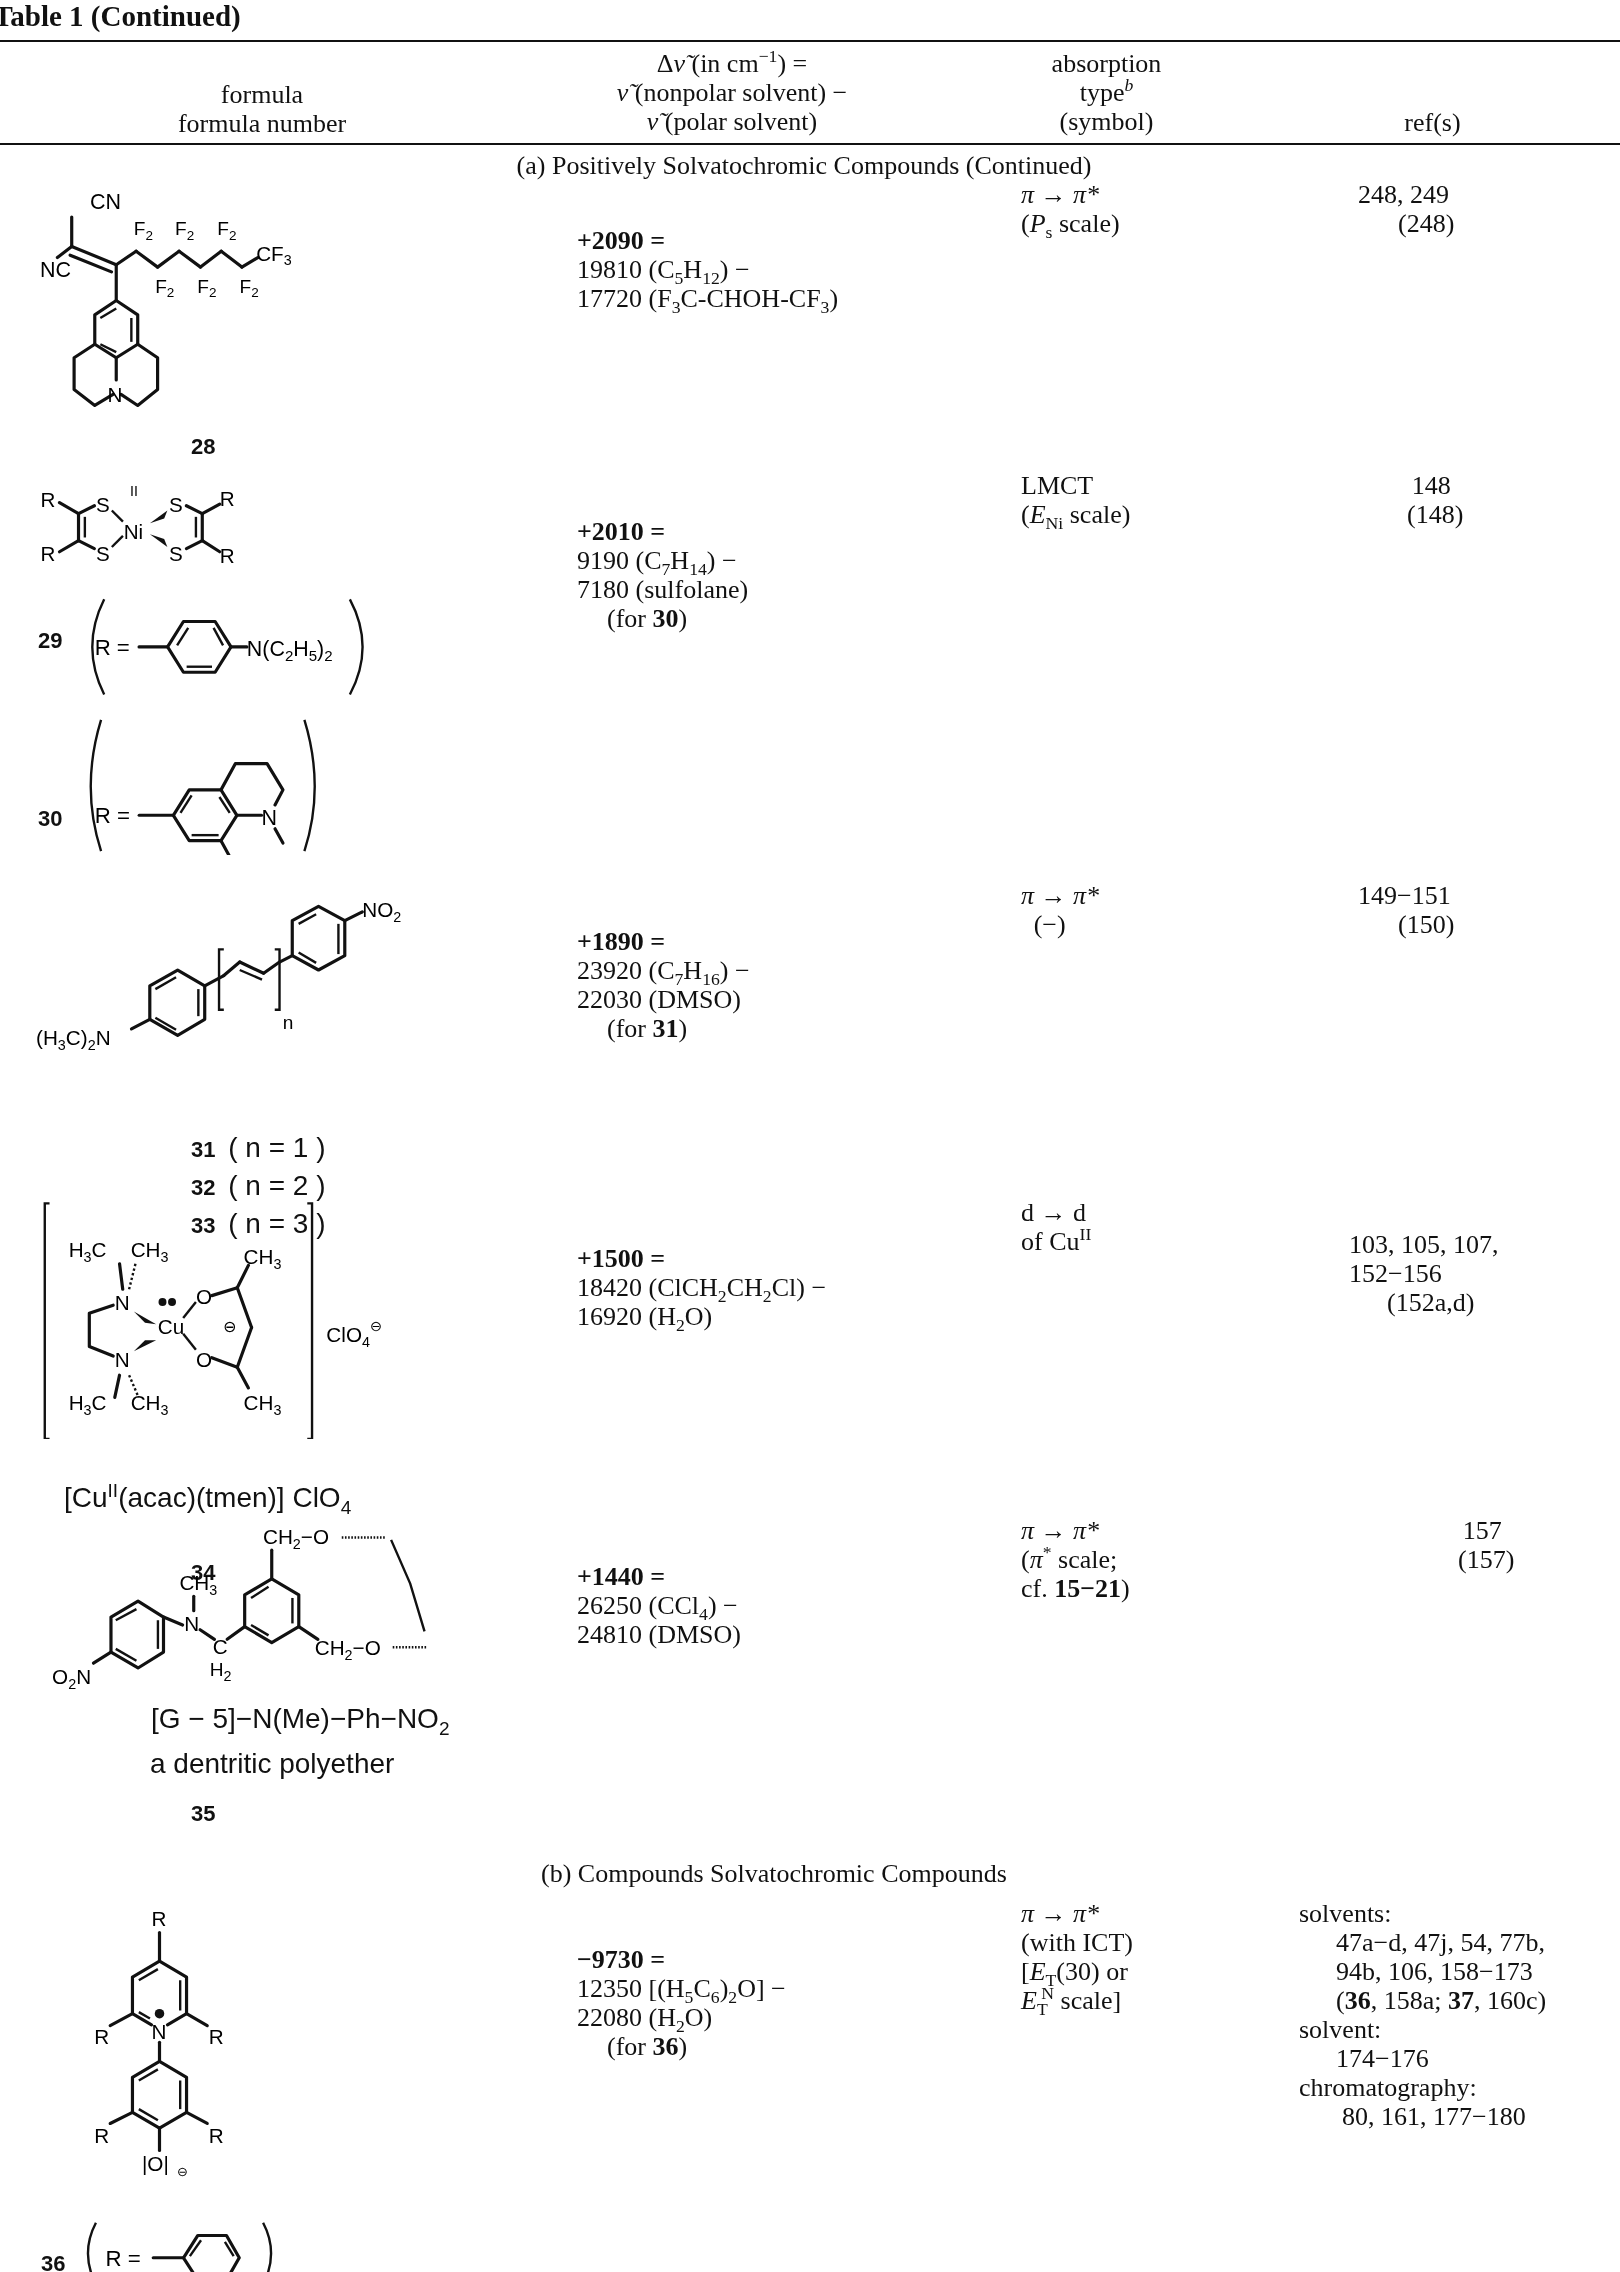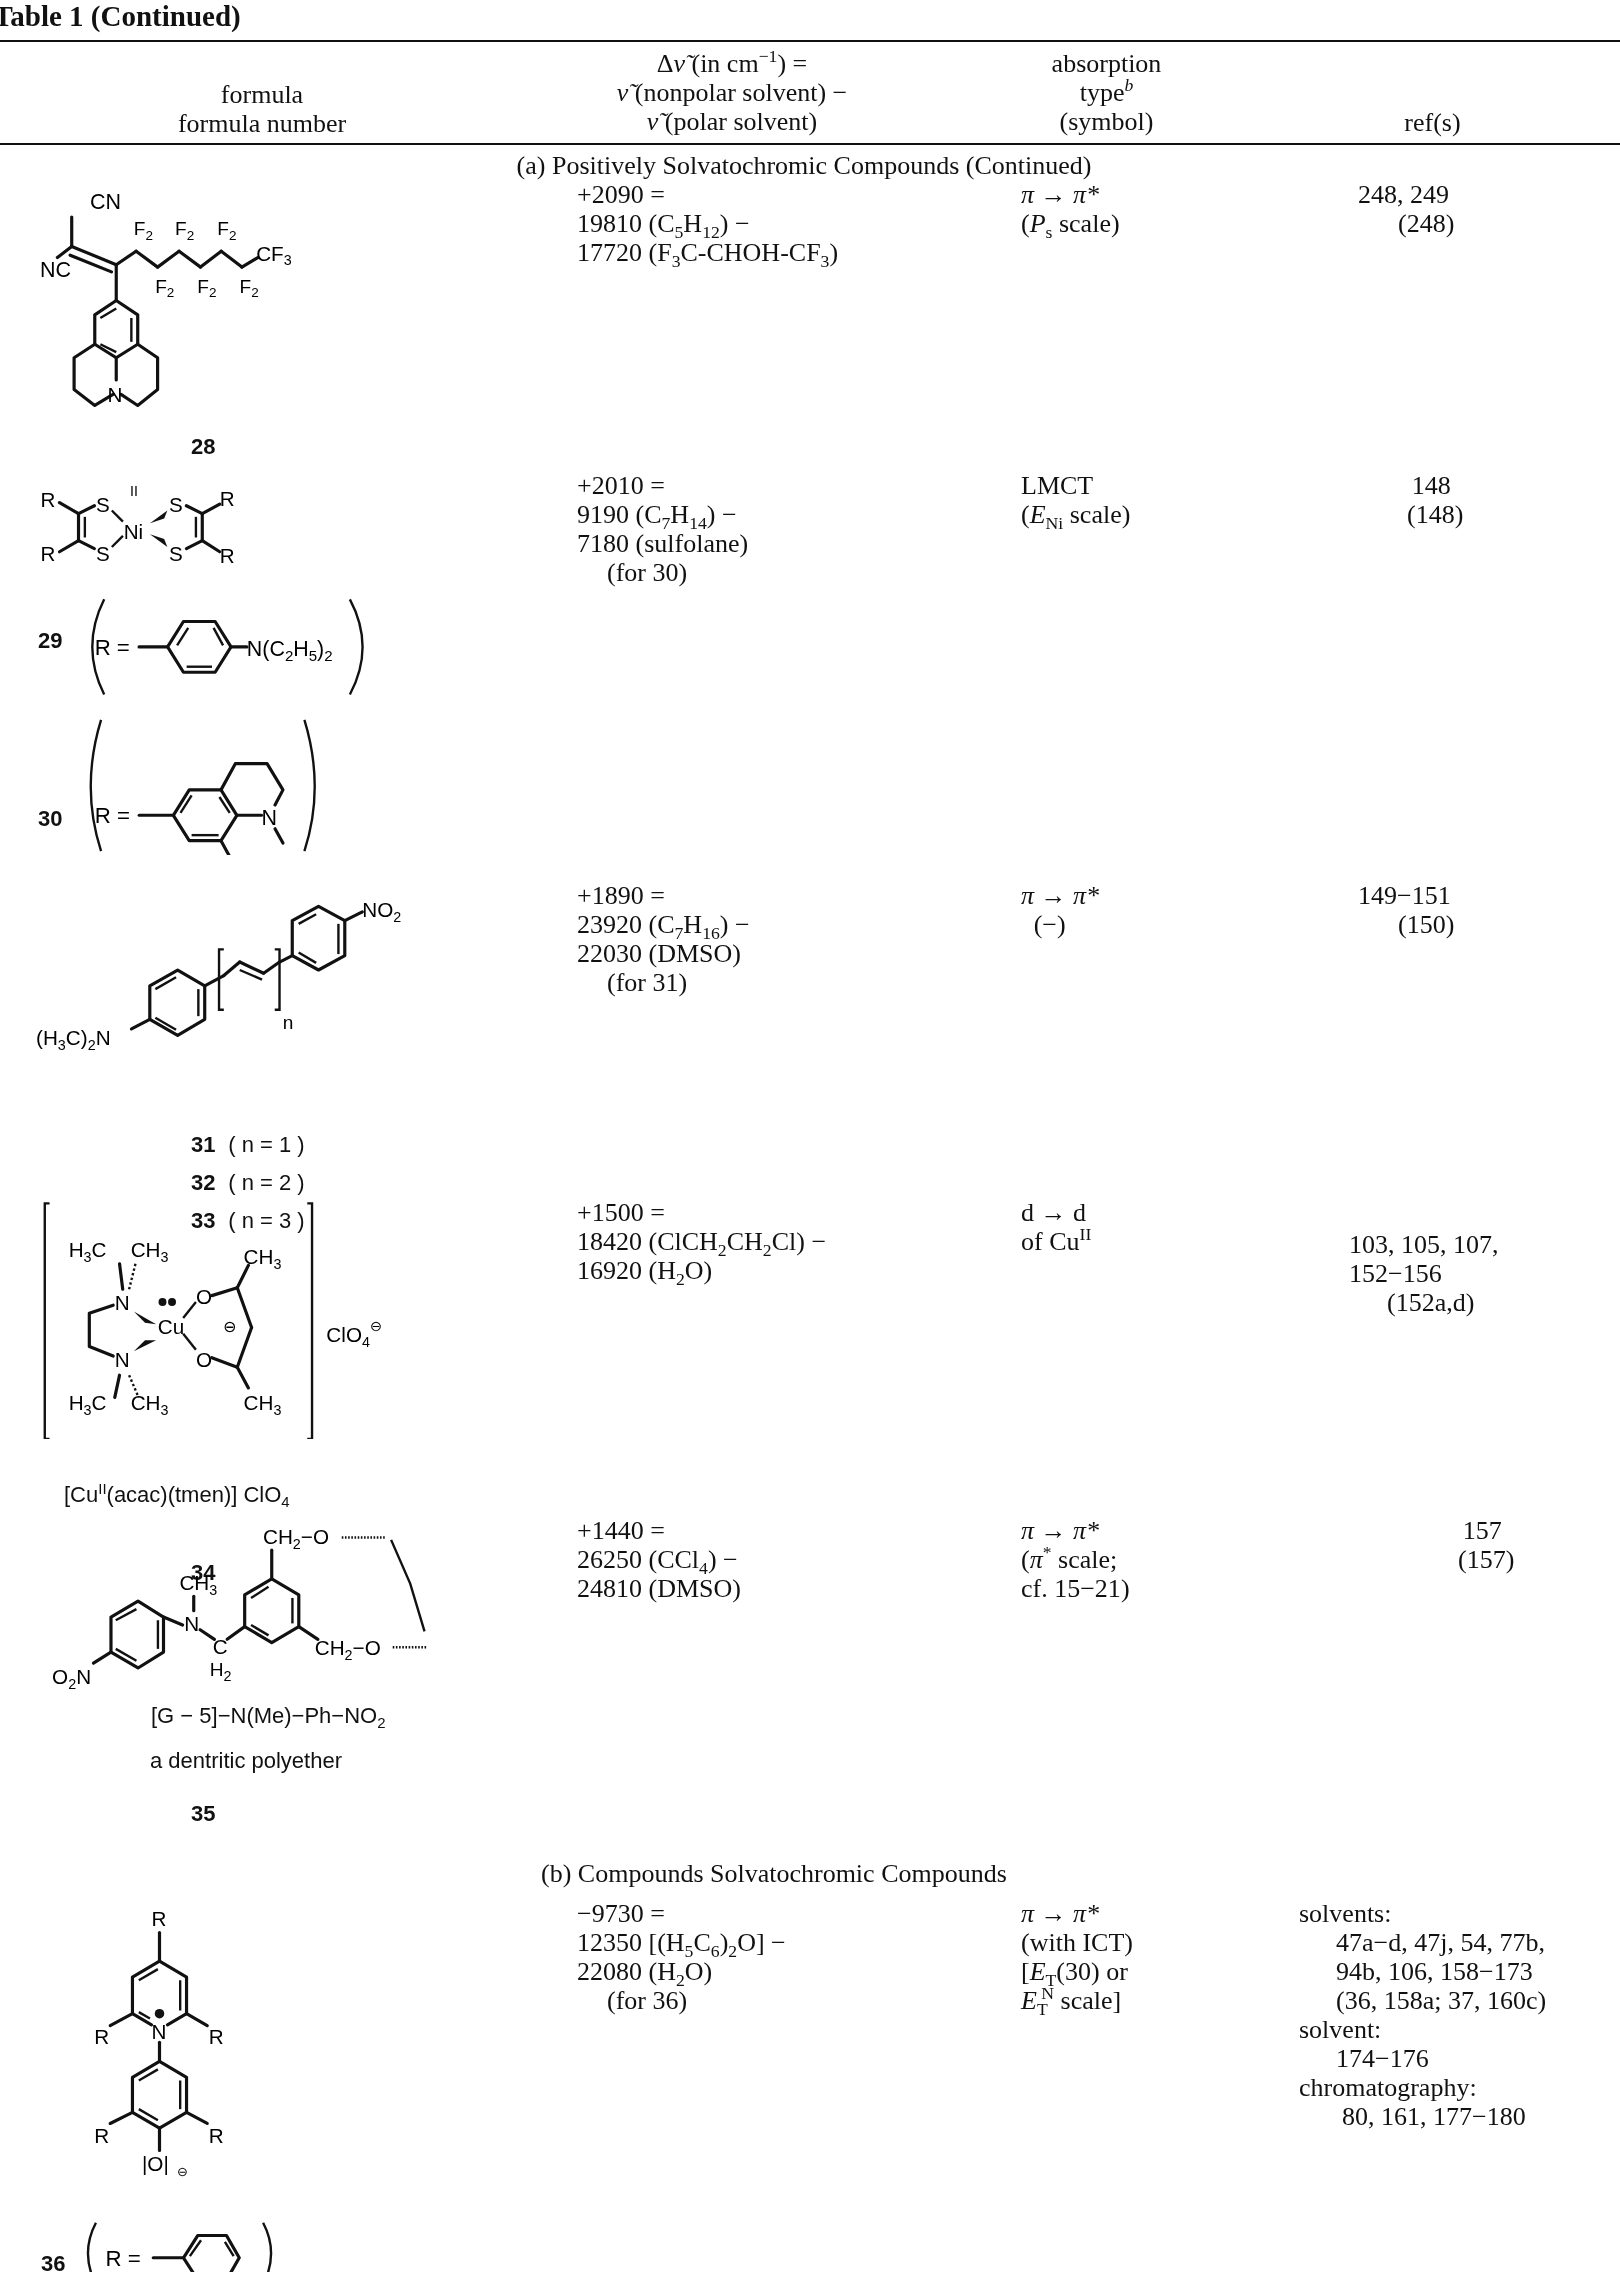--- a/index.html
+++ b/index.html
@@ -6,26 +6,26 @@
   body {
     width: 1621px; height: 2273px; position: relative; overflow: hidden;
     font-family: "Liberation Serif", "DejaVu Serif", serif; color: #111;
   }
   .abs { position: absolute; }
   .serif { font-family: "Liberation Serif", "DejaVu Serif", serif; font-size: 26px; line-height: 29px; }
   .title { left: -6.4px; top: 1.6px; font-size: 29px; font-weight: bold; }
   .rule { position: absolute; left: 0; width: 1621px; height: 2.4px; background: #111; }
   .hdr { text-align: center; }
   .cell-line { white-space: nowrap; }
-  .b { font-weight: normal; }
+  .b { font-weight: bold; margin-top: 46px; }
   .i { font-style: italic; }
   sub, sup { font-size: 0.68em; line-height: 0; }
   .section-head { text-align: center; white-space: nowrap; }
   .num-label { font-family: "Liberation Sans", "DejaVu Sans", sans-serif; font-weight: bold; font-size: 22px; }
-  .struct-label { font-family: "Liberation Sans", "DejaVu Sans", sans-serif; font-size: 22px; white-space: nowrap; }
+  .struct-label { font-family: "Liberation Sans", "DejaVu Sans", sans-serif; font-size: 28px; white-space: nowrap; }
   svg text { font-family: "Liberation Sans", "DejaVu Sans", sans-serif; }
   svg .bond { stroke: #111; stroke-width: 4; fill: none; stroke-linecap: round; stroke-linejoin: round; }
   svg .thin { stroke: #111; stroke-width: 3; fill: none; }
 </style>
 </head>
 <body>
 
 <div class="abs title serif">Table 1 (Continued)</div>
 
 <div class="rule" style="top:40px"></div>

